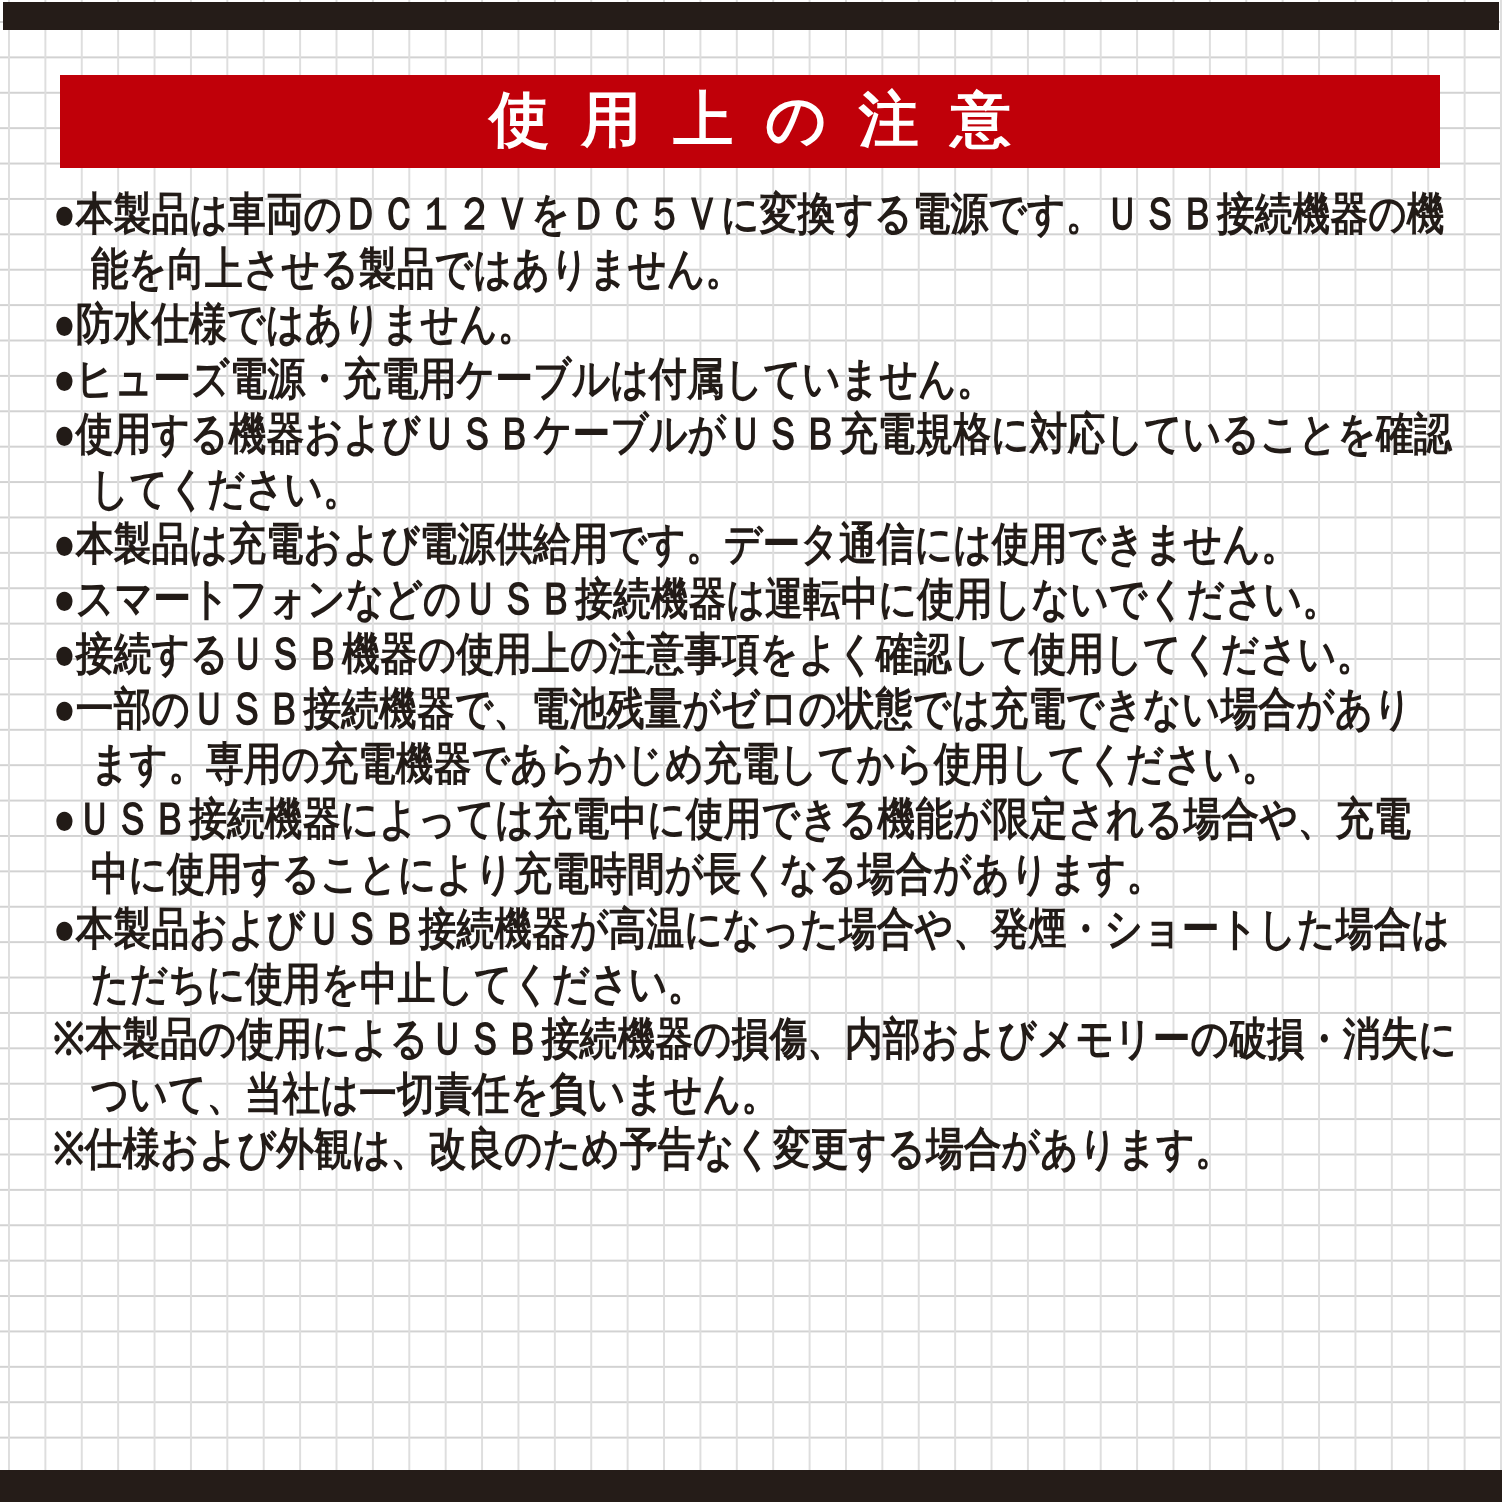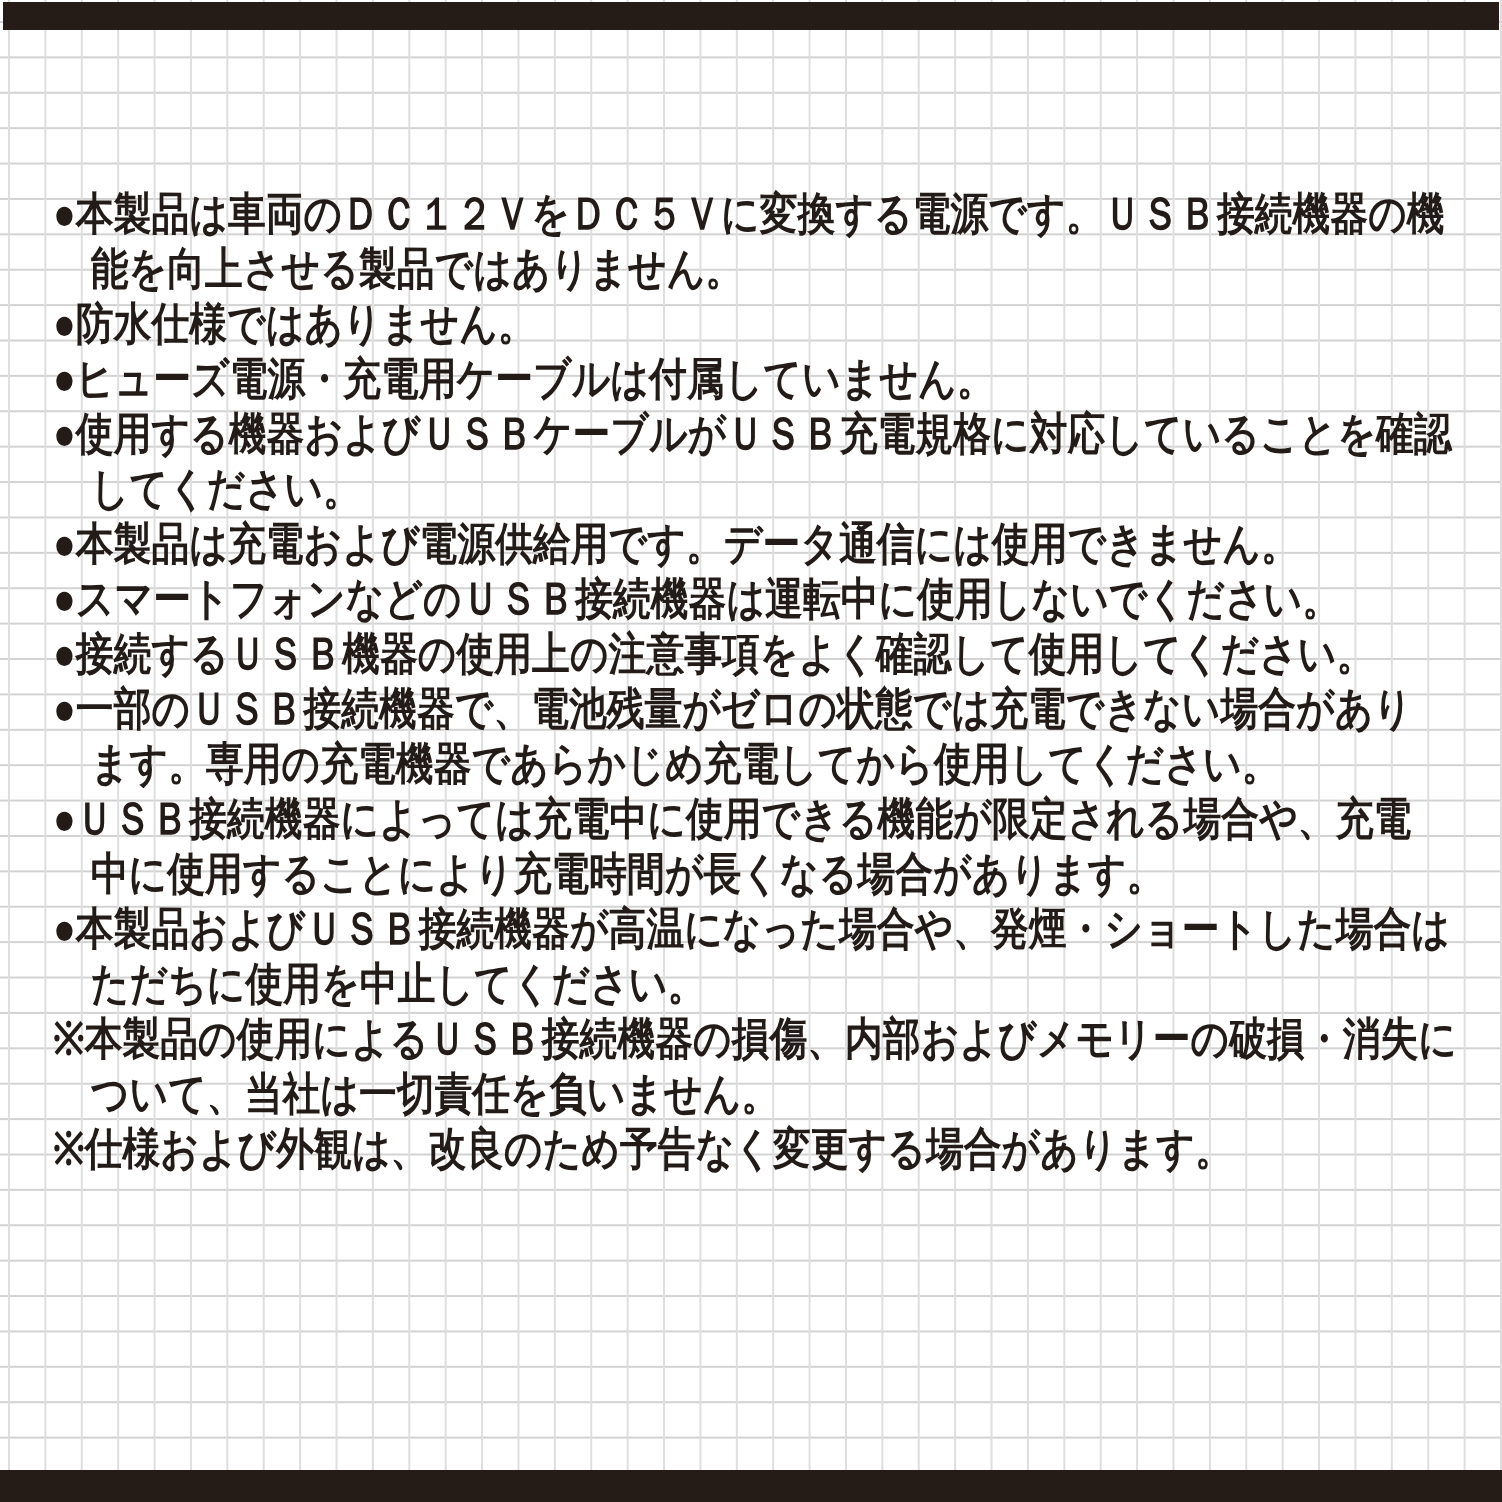--- a/index.html
+++ b/index.html
@@ -74,20 +74,23 @@
   .marker{ display:inline-block; }
 </style>
 </head>
 <body>
 
 <div class="page">
   <div class="grid-bg"></div>
 
   <div class="top-bar"></div>
 
+  <div class="banner">
+    <div class="banner-title">使用上の注意</div>
+  </div>
 
   <div class="notes">
     <div class="line"><span class="marker">●</span><span>本製品は車両のＤＣ１２ＶをＤＣ５Ｖに変換する電源です。ＵＳＢ接続機器の機</span></div>
     <div class="line cont"><span>能を向上させる製品ではありません。</span></div>
 
     <div class="line"><span class="marker">●</span><span>防水仕様ではありません。</span></div>
 
     <div class="line"><span class="marker">●</span><span>ヒューズ電源・充電用ケーブルは付属していません。</span></div>
 
     <div class="line"><span class="marker">●</span><span>使用する機器およびＵＳＢケーブルがＵＳＢ充電規格に対応していることを確認</span></div>

